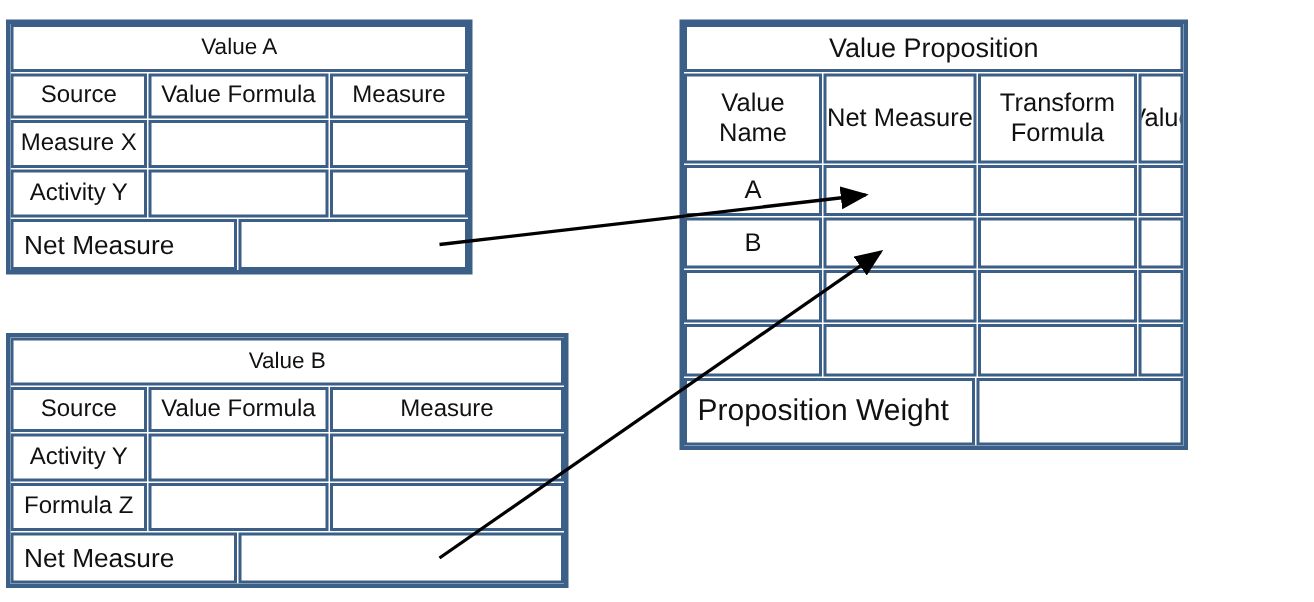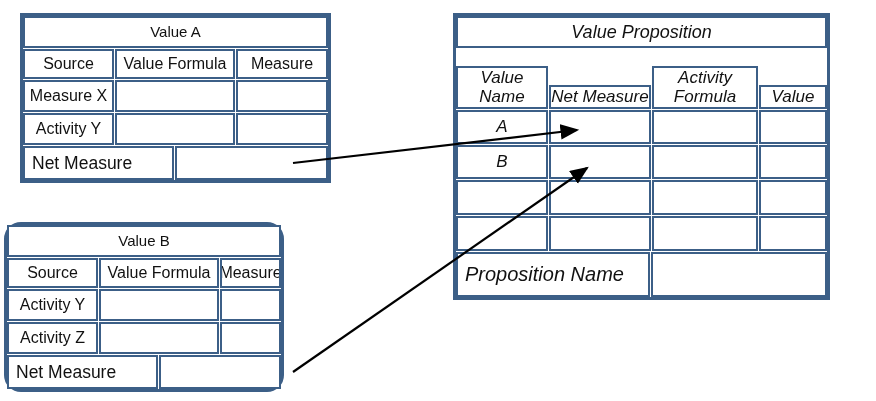--- a/index.html
+++ b/index.html
@@ -26,31 +26,31 @@
   .sm-title{font-size:15px;}
   .sm-text{font-size:16px;}
   .sm-foot{font-size:17.5px;}
 
   
   .lg-title{font-size:18px;}
   .lg-text{font-size:17px;}
   .lg-foot{font-size:20px;}
 
   
-  #table-a{left:20px;top:13px;width:311px;}
-  #table-b{left:4px;top:222px;width:280px;border-radius:17px;}
-  #table-prop{left:453px;top:13px;width:377px;font-style:italic;}
+  #table-a{left:4px;top:13px;width:311px;}
+  #table-b{left:4px;top:222px;width:375px;}
+  #table-prop{left:453px;top:13px;width:339px;}
 
   .h-title-sm{height:32px;}
   .h-head-sm{height:30px;}
   .h-data-sm{height:32px;}
   .h-foot-sm{height:34px;}
 
   .h-title-lg{height:32px;}
-  .h-head-lg{height:60px;align-items:flex-end;}
+  .h-head-lg{height:60px;}
   .h-data-lg{height:34px;}
   .h-empty-lg{height:35px;}
   .h-foot-lg{height:45px;}
 
   .w-src{width:91px;flex:0 0 91px;}
   .w-vf{width:120px;flex:0 0 120px;}
   .w-nmlabel{width:151px;flex:0 0 151px;}
 
   .w-vname{width:92px;flex:0 0 92px;}
   .w-nmeas{width:102px;flex:0 0 102px;}
@@ -98,38 +98,38 @@
       <div class="cell w-src sm-text">Source</div>
       <div class="cell w-vf sm-text">Value Formula</div>
       <div class="cell grow sm-text">Measure</div>
     </div>
     <div class="row h-data-sm">
       <div class="cell w-src sm-text">Activity Y</div>
       <div class="cell w-vf"></div>
       <div class="cell grow"></div>
     </div>
     <div class="row h-data-sm">
-      <div class="cell w-src sm-text">Activity Z</div>
+      <div class="cell w-src sm-text">Formula Z</div>
       <div class="cell w-vf"></div>
       <div class="cell grow"></div>
     </div>
     <div class="row h-foot-sm">
       <div class="cell left w-nmlabel sm-foot">Net Measure</div>
       <div class="cell grow"></div>
     </div>
   </div>
 
   <div class="tbl" id="table-prop">
     <div class="row h-title-lg">
       <div class="cell grow lg-title">Value Proposition</div>
     </div>
     <div class="row h-head-lg">
       <div class="cell w-vname lg-text">Value Name</div>
       <div class="cell w-nmeas lg-text">Net Measure</div>
-      <div class="cell w-tform lg-text">Activity Formula</div>
+      <div class="cell w-tform lg-text">Transform Formula</div>
       <div class="cell grow lg-text">Value</div>
     </div>
     <div class="row h-data-lg">
       <div class="cell w-vname lg-text">A</div>
       <div class="cell w-nmeas"></div>
       <div class="cell w-tform"></div>
       <div class="cell grow"></div>
     </div>
     <div class="row h-data-lg">
       <div class="cell w-vname lg-text">B</div>
@@ -143,21 +143,21 @@
       <div class="cell w-tform"></div>
       <div class="cell grow"></div>
     </div>
     <div class="row h-empty-lg">
       <div class="cell w-vname"></div>
       <div class="cell w-nmeas"></div>
       <div class="cell w-tform"></div>
       <div class="cell grow"></div>
     </div>
     <div class="row h-foot-lg">
-      <div class="cell left w-proplabel lg-foot">Proposition Name</div>
+      <div class="cell left w-proplabel lg-foot">Proposition Weight</div>
       <div class="cell grow"></div>
     </div>
   </div>
 
   <svg id="arrow-overlay" viewBox="0 0 876 401" xmlns="http://www.w3.org/2000/svg">
     <defs>
       <marker id="arrowhead" markerWidth="9" markerHeight="8" refX="7.5" refY="3.5" orient="auto">
         <path d="M0,0 L8.5,3.5 L0,7 Z" fill="#000000"></path>
       </marker>
     </defs>

